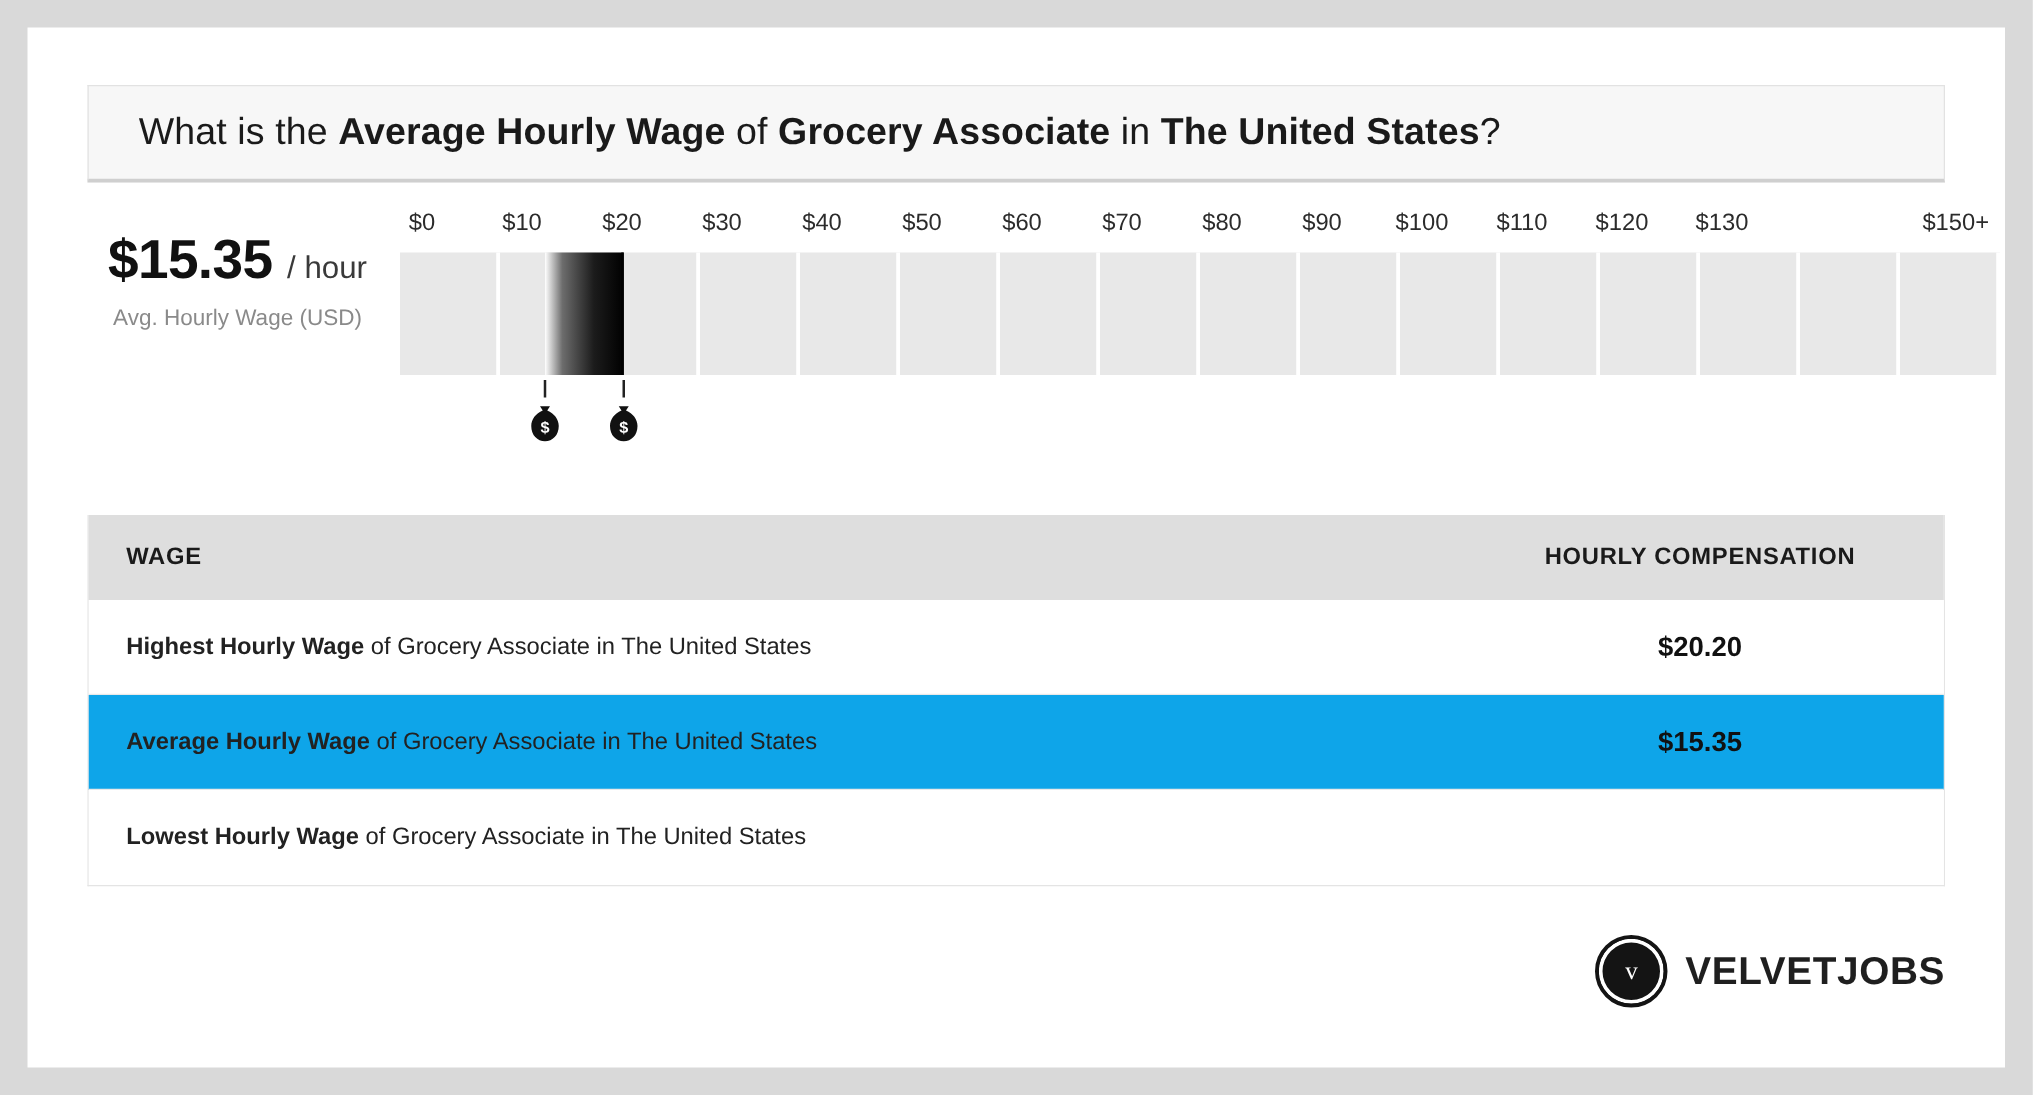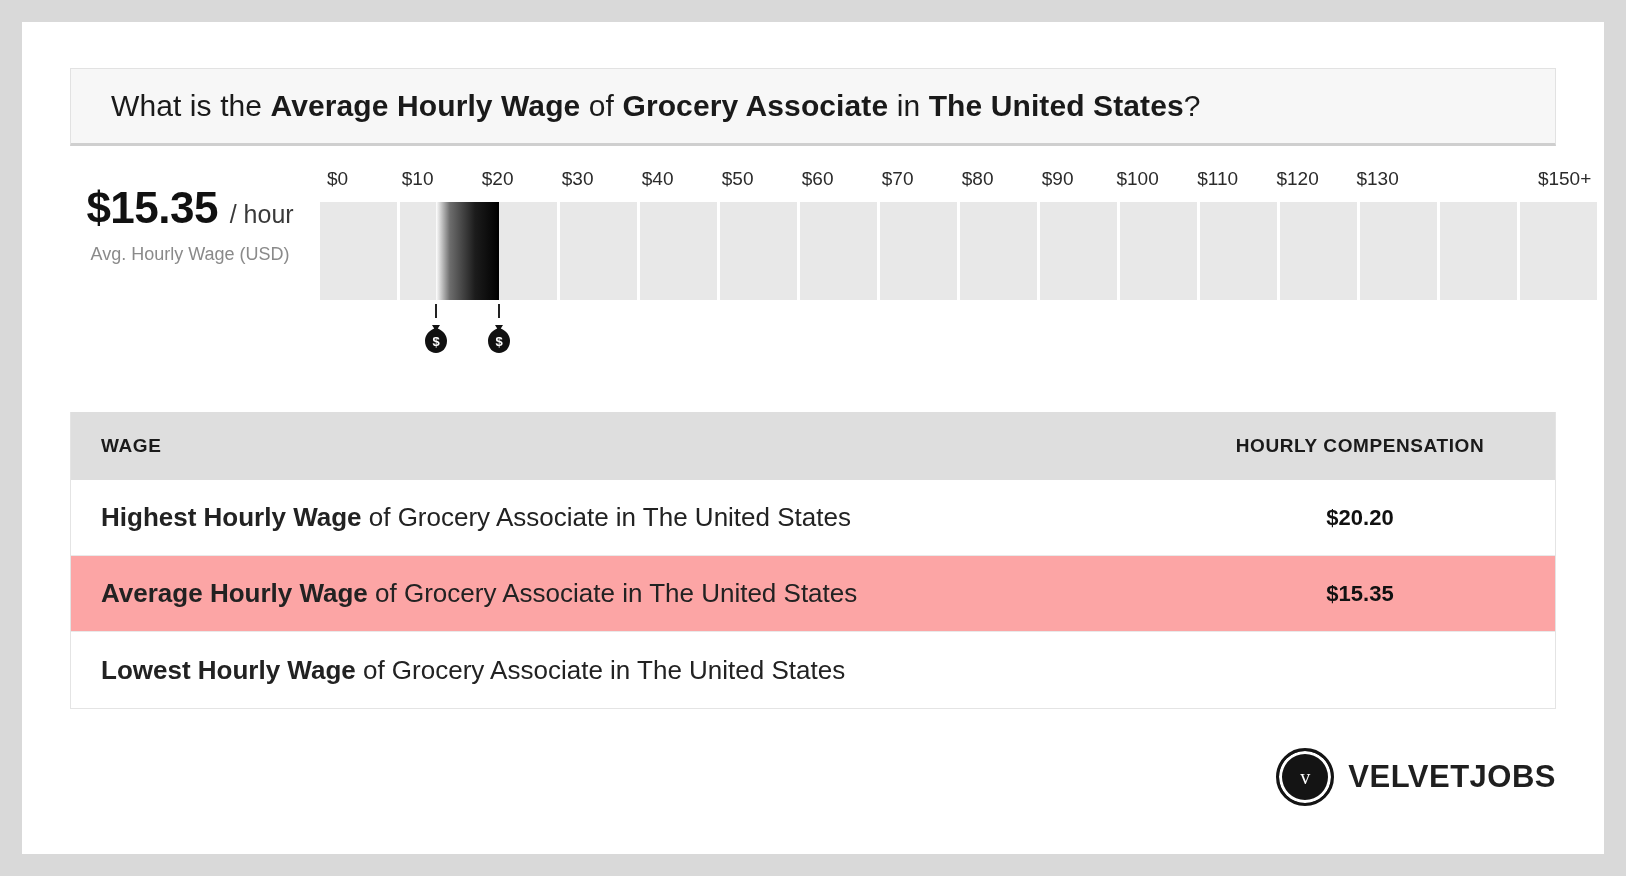--- a/index.html
+++ b/index.html
@@ -176,25 +176,25 @@
   }
   .t-row {
     display: flex;
     align-items: center;
     height: 76px;
     padding: 0 30px;
     box-sizing: border-box;
     border-bottom: 1px solid #e9e9e9;
     background: #ffffff;
   }
-  .t-row.alt { background: #fca5a5; }
+  .t-row.alt { background: #0ea5e9; }
   .t-row:last-child { border-bottom: none; }
   .cell-label {
     flex: 1;
-    font-size: 26px;
+    font-size: 19px;
     color: #222;
   }
   .cell-label b { font-weight: 700; }
   .cell-value {
     width: 330px;
     text-align: center;
     font-size: 22px;
     font-weight: 700;
     color: #111;
   }

